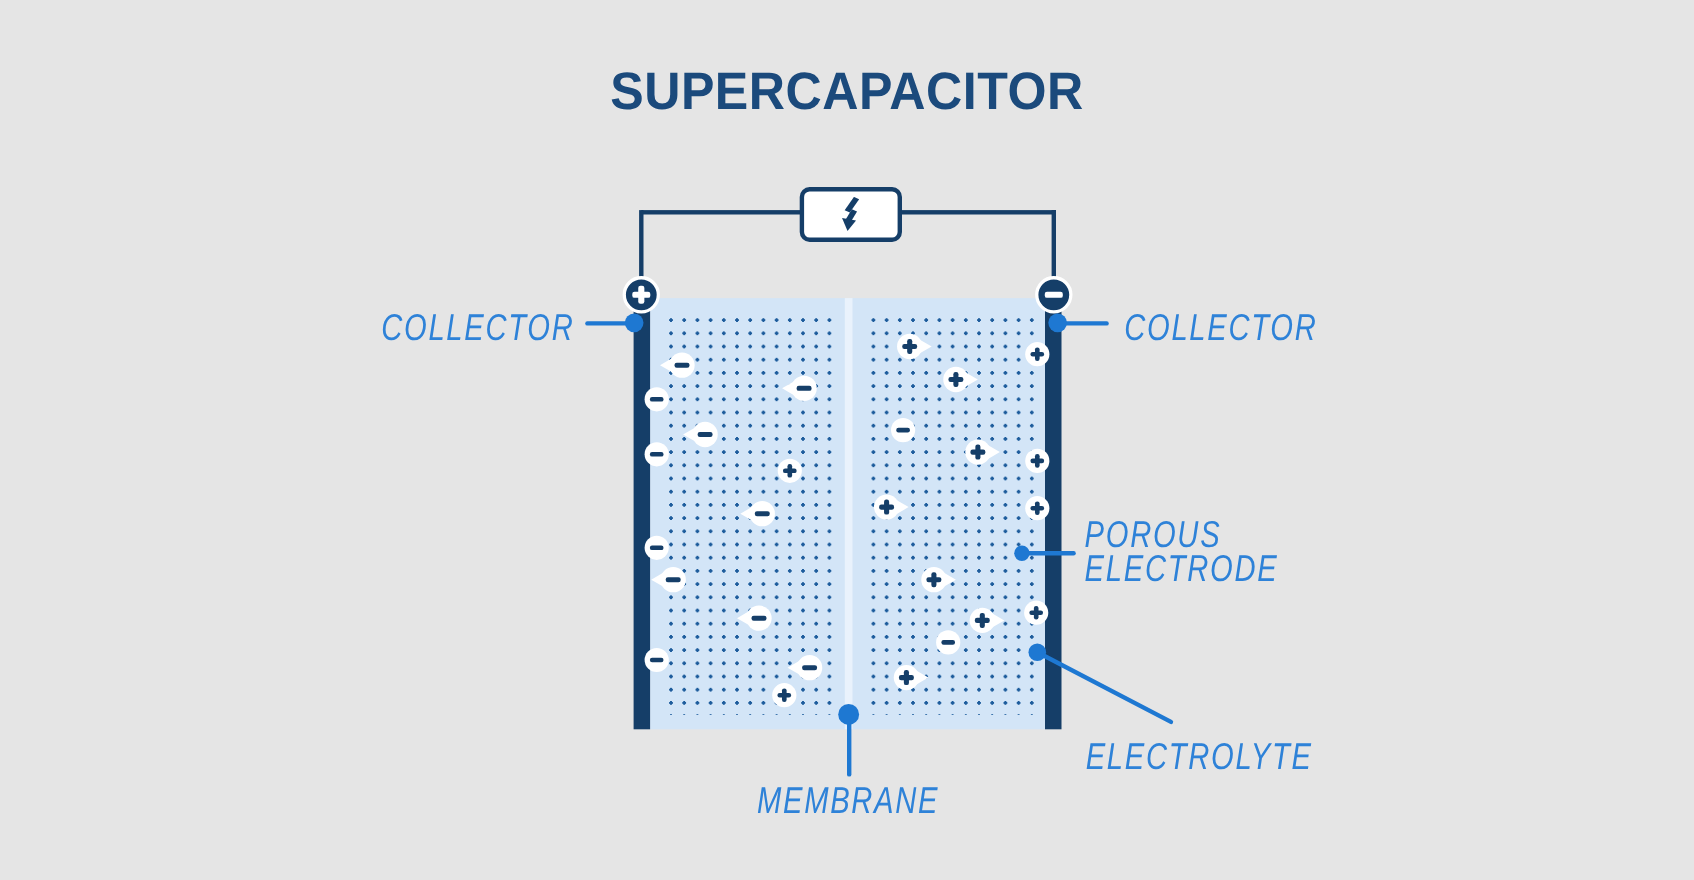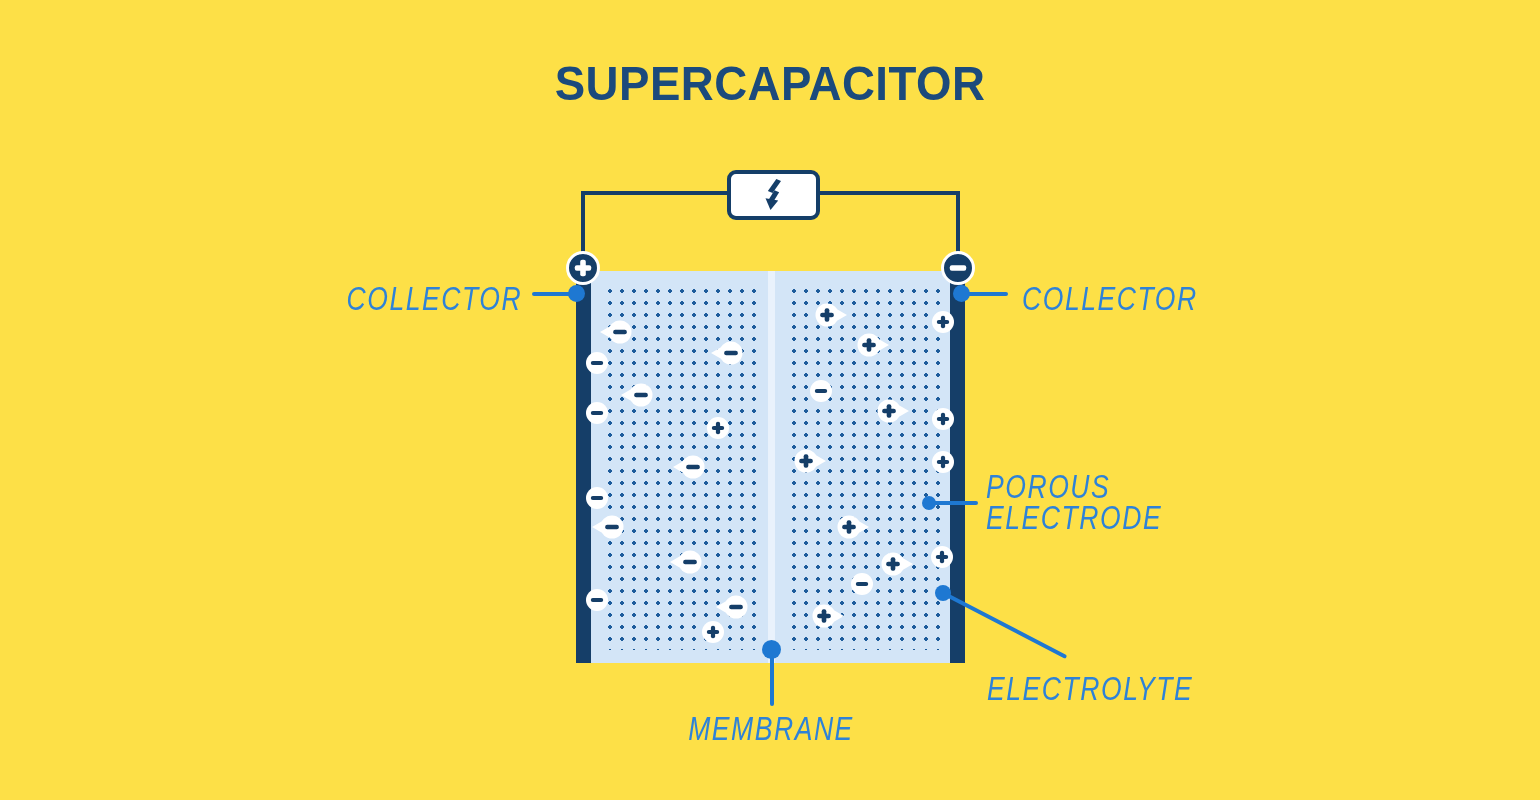--- a/index.html
+++ b/index.html
@@ -8,21 +8,21 @@
     --accent:#1e78d2;
     --label:#2e82d8;
     --bg-electrolyte:#d3e5f7;
     --membrane:#e9f2fc;
     --dot:#1d5c9c;
     --white:#ffffff;
   }
   *{margin:0;padding:0;box-sizing:border-box;}
   html,body{width:1540px;height:800px;background:#fff;overflow:hidden;
     font-family:"Liberation Sans", sans-serif;}
-  #stage{position:relative;width:1540px;height:800px;background:#fde047;}
+  #stage{position:relative;width:1540px;height:800px;background:#e5e5e5;}
 
   .page-title{
     position:absolute;left:50%;top:56px;transform:translateX(-50%) scaleX(.95);
     font-size:48px;font-weight:bold;letter-spacing:.5px;color:var(--title);
     white-space:nowrap;z-index:8;
   }
 
   .wire{position:absolute;background:var(--navy);z-index:2;}
 
   .power-box{

